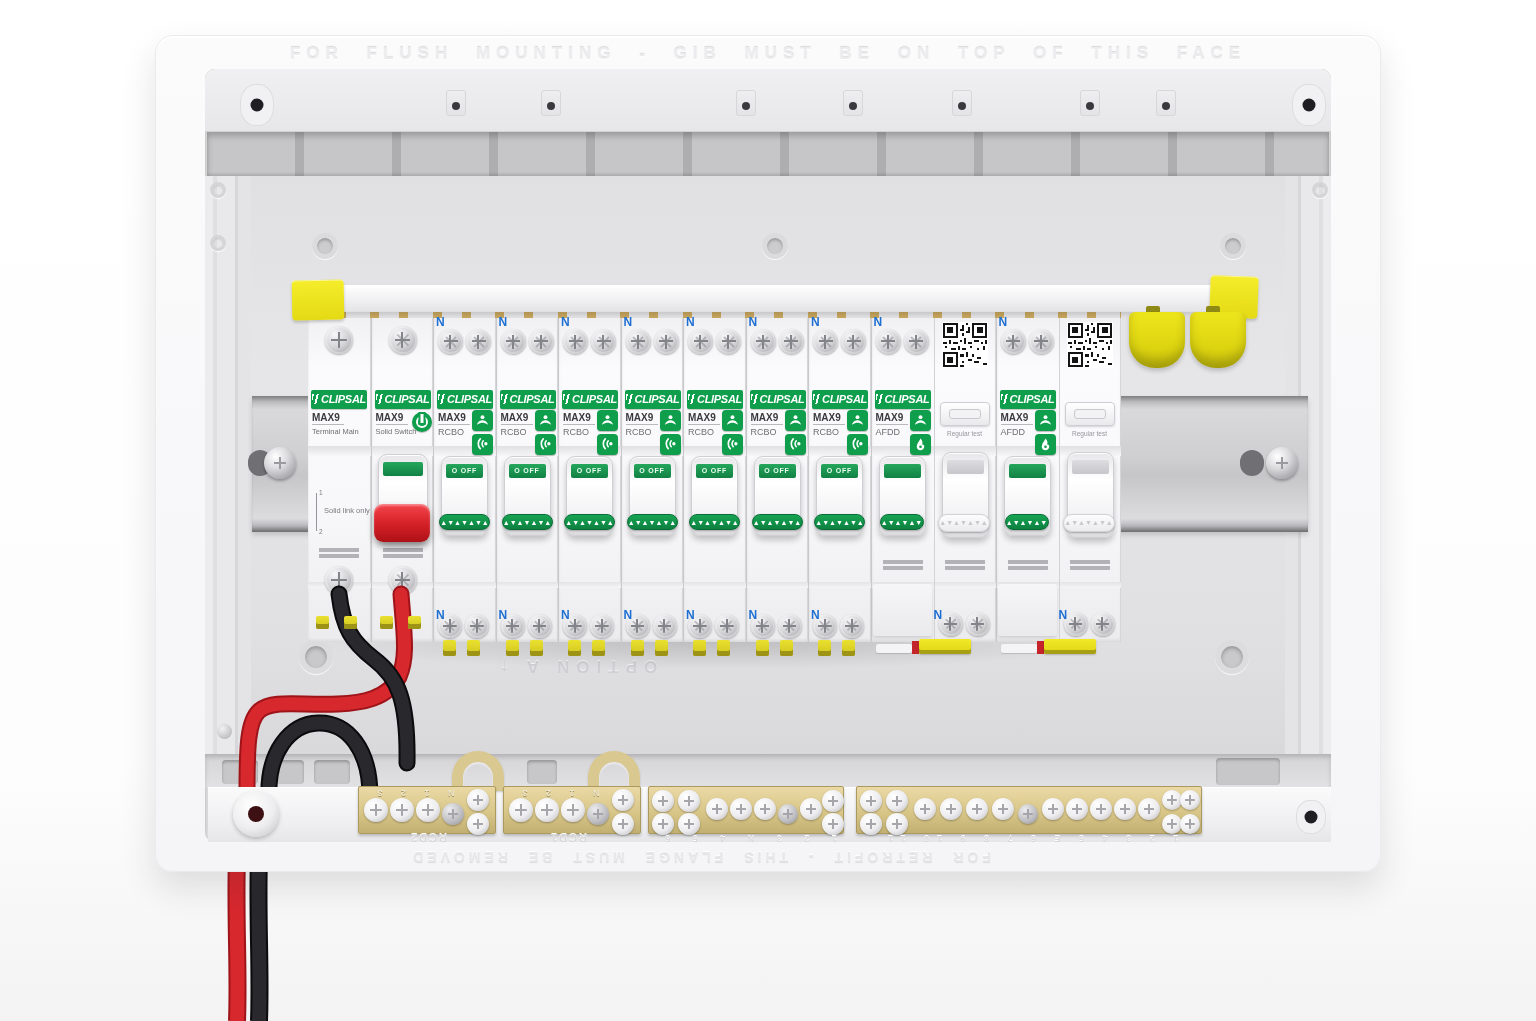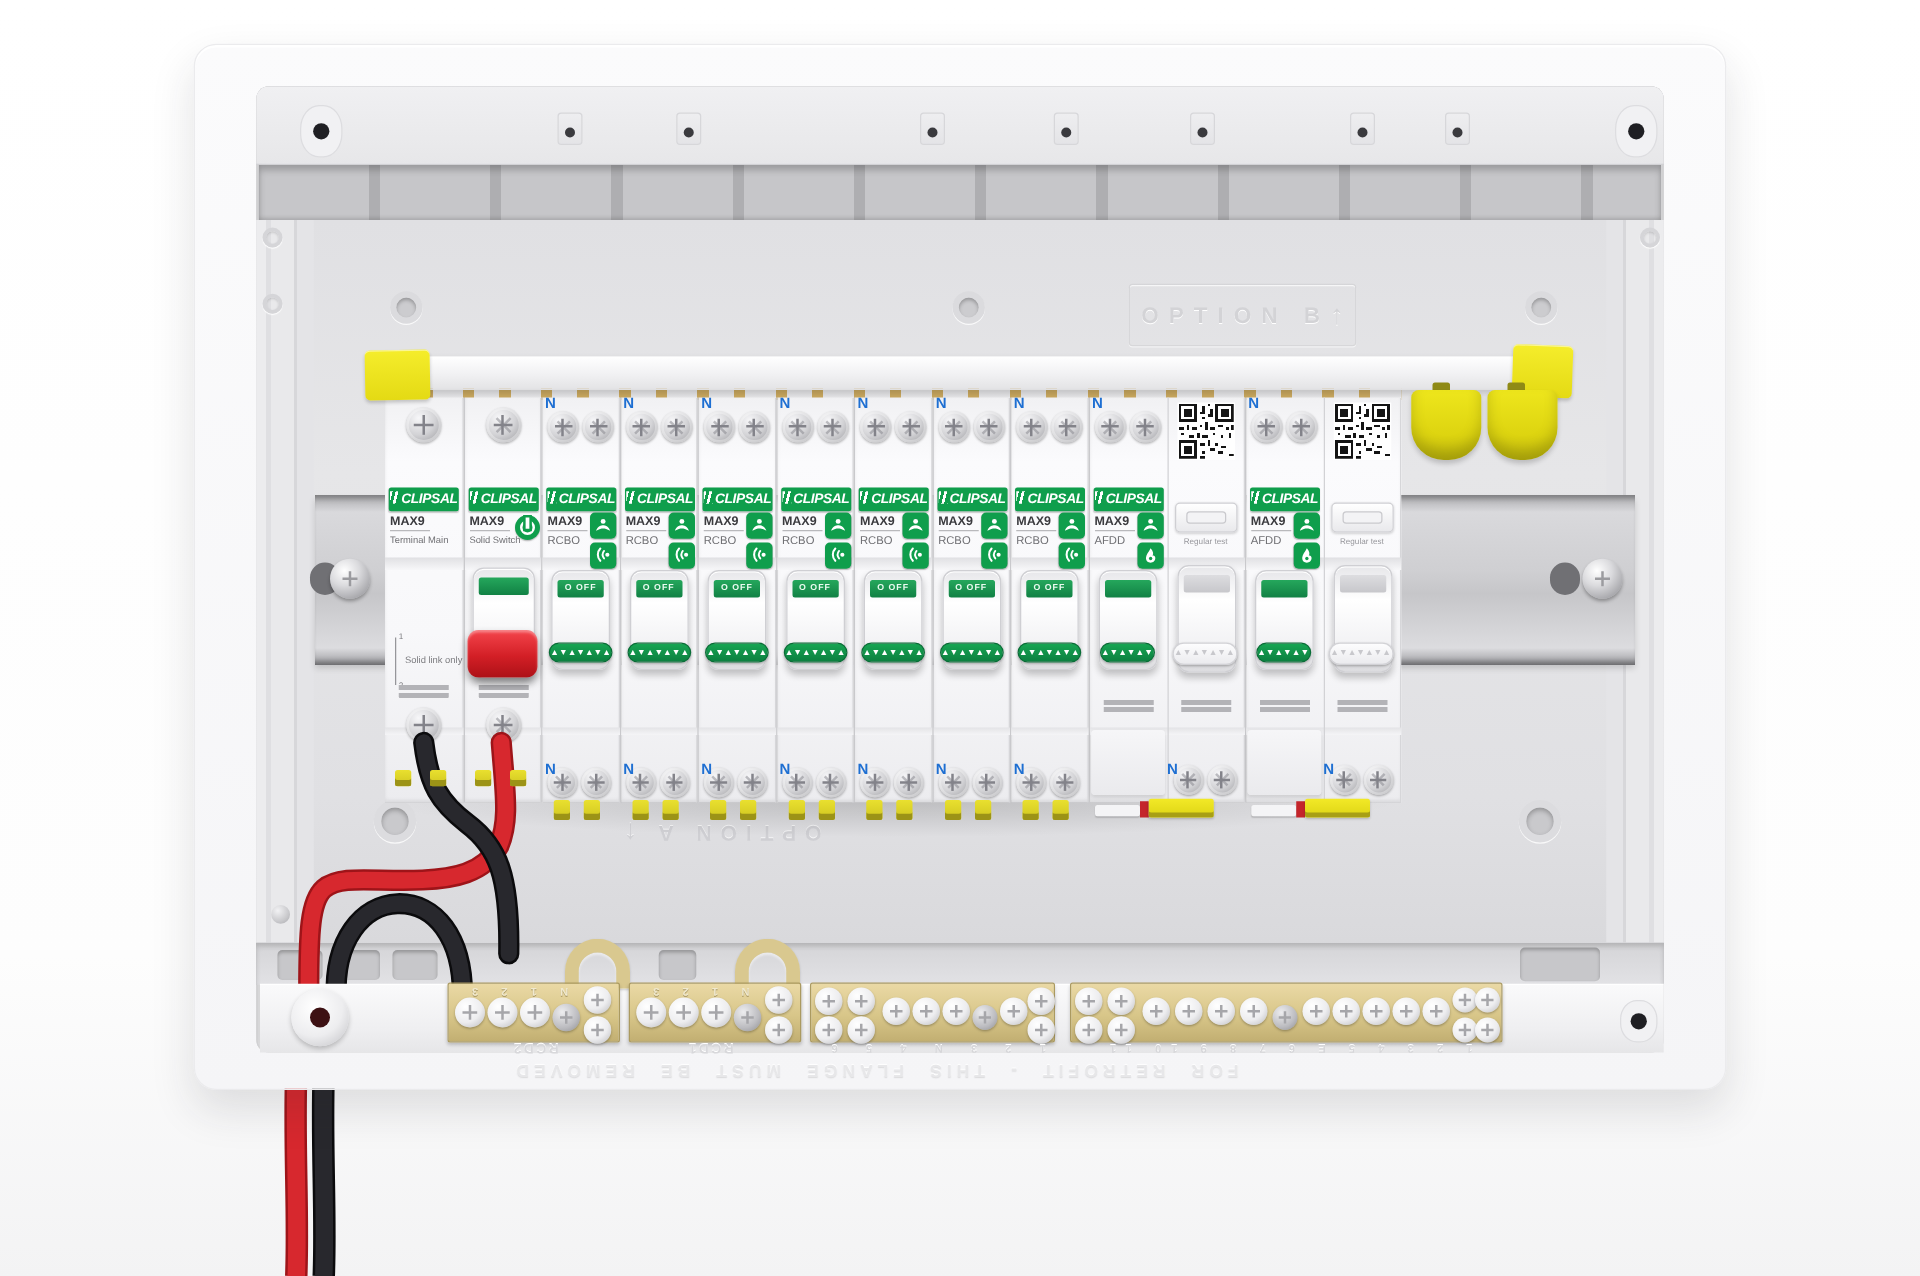--- a/index.html
+++ b/index.html
@@ -140,21 +140,21 @@
         box-shadow:0 1px 2px rgba(0,0,0,.28);}
   .pill.white{background:linear-gradient(180deg,#fdfdfe,#ebebee);border-color:#d2d2d6;color:#c8c8cc;}
   .redhandle{position:absolute;border-radius:9px;z-index:3;
              background:linear-gradient(180deg,#f4454c,#d31f26 55%,#ad1117);
              box-shadow:0 4px 7px rgba(0,0,0,.32), inset 0 2px 2px rgba(255,255,255,.35);}
   .vents{position:absolute;width:40px;height:13px;border-radius:2px;
          background:linear-gradient(#0000 0 2px,#b3b3b7 2px 6px,#0000 6px 8px,#b3b3b7 8px 12px,#0000 12px);}
   .shutter{position:absolute;width:13px;height:16px;border-radius:2px;z-index:3;
            background:linear-gradient(180deg,#e9e02f,#cfc51f);box-shadow:inset 0 -5px 0 #9c9317;}
   .shutter.low{height:13px;}
-  .solidlink{position:absolute;left:8px;top:192px;width:52px;height:38px;border-left:1px solid #96969a;}
+  .solidlink{position:absolute;left:8px;top:175px;width:52px;height:38px;border-left:1px solid #96969a;}
   .lk{position:absolute;left:2px;top:-4px;font-size:6.5px;color:#7b7b7f;}
   .lk2{top:auto;bottom:-4px;}
   .lktxt{position:absolute;left:7px;top:13px;font-size:7.5px;color:#7b7b7f;white-space:nowrap;}
   .raisedbox{position:absolute;left:1px;top:266px;width:59px;height:52px;border-radius:3px;
              background:linear-gradient(180deg,#f6f6f8,#eaeaed);box-shadow:0 2px 3px rgba(0,0,0,.12);}
   .qr{position:absolute;width:46px;height:46px;background:#fff;padding:1px;z-index:2;}
   .testbtn{position:absolute;width:50px;height:24px;border-radius:4px;z-index:2;
            background:linear-gradient(180deg,#ffffff,#e9e9ec);border:1px solid #cfcfd3;
            box-shadow:0 1px 2px rgba(0,0,0,.16);}
   .testbtn::after{content:"";position:absolute;left:8px;right:8px;top:6px;height:8px;border-radius:3px;
@@ -197,20 +197,21 @@
 <div class="page">
 
   <svg class="dangles" width="1536" height="1021">
     <path d="M237,858 C235,915 239,970 237,1021" stroke="#9e1419" stroke-width="18" fill="none"></path>
     <path d="M237,858 C235,915 239,970 237,1021" stroke="#d7282e" stroke-width="14" fill="none"></path>
     <path d="M259,858 C257,915 261,970 259,1021" stroke="#0b0b0d" stroke-width="18" fill="none"></path>
     <path d="M259,858 C257,915 261,970 259,1021" stroke="#28282d" stroke-width="14" fill="none"></path>
   </svg>
 
   <div class="shell"></div>
+  <div class="emboss emboss-top">FOR FLUSH MOUNTING - GIB MUST BE ON TOP OF THIS FACE</div>
   <div class="cavity"></div>
   <div class="cav-top"></div>
   <div class="knockouts"></div>
   <div class="floor"></div>
   <div class="wall abs" style="left:205px;"></div>
   <div class="wall right abs" style="left:1285px;"></div>
 
   <div class="keyhole" style="left:240px;top:84px;width:34px;height:42px;"></div>
   <div class="keyhole" style="left:1292px;top:84px;width:34px;height:42px;"></div>
   <div class="thole" style="left:446px;"></div>
@@ -219,24 +220,20 @@
   <div class="thole" style="left:843px;"></div>
   <div class="thole" style="left:952px;"></div>
   <div class="thole" style="left:1080px;"></div>
   <div class="thole" style="left:1156px;"></div>
   <div class="wring" style="left:210px;top:182px;"></div>
   <div class="wring" style="left:210px;top:235px;"></div>
   <div class="wring" style="left:1312px;top:182px;"></div>
   <div class="boss" style="left:312px;top:233px;"></div>
   <div class="boss" style="left:762px;top:233px;"></div>
   <div class="boss" style="left:1220px;top:233px;"></div>
-  <div class="optionb">
-    <span>OPTION B</span>
-    <span class="oparrow">↑</span>
-  </div>
 
   <div class="ledge"></div>
   <div class="slot" style="left:222px;top:760px;width:36px;height:24px;"></div>
   <div class="slot" style="left:268px;top:760px;width:36px;height:24px;"></div>
   <div class="slot" style="left:314px;top:760px;width:36px;height:24px;"></div>
   <div class="slot" style="left:527px;top:760px;width:30px;height:24px;"></div>
   <div class="slot" style="left:1216px;top:758px;width:64px;height:27px;"></div>
   <div class="optiona">
     <span>OPTION A</span>
     <span class="oparrow">↑</span>

